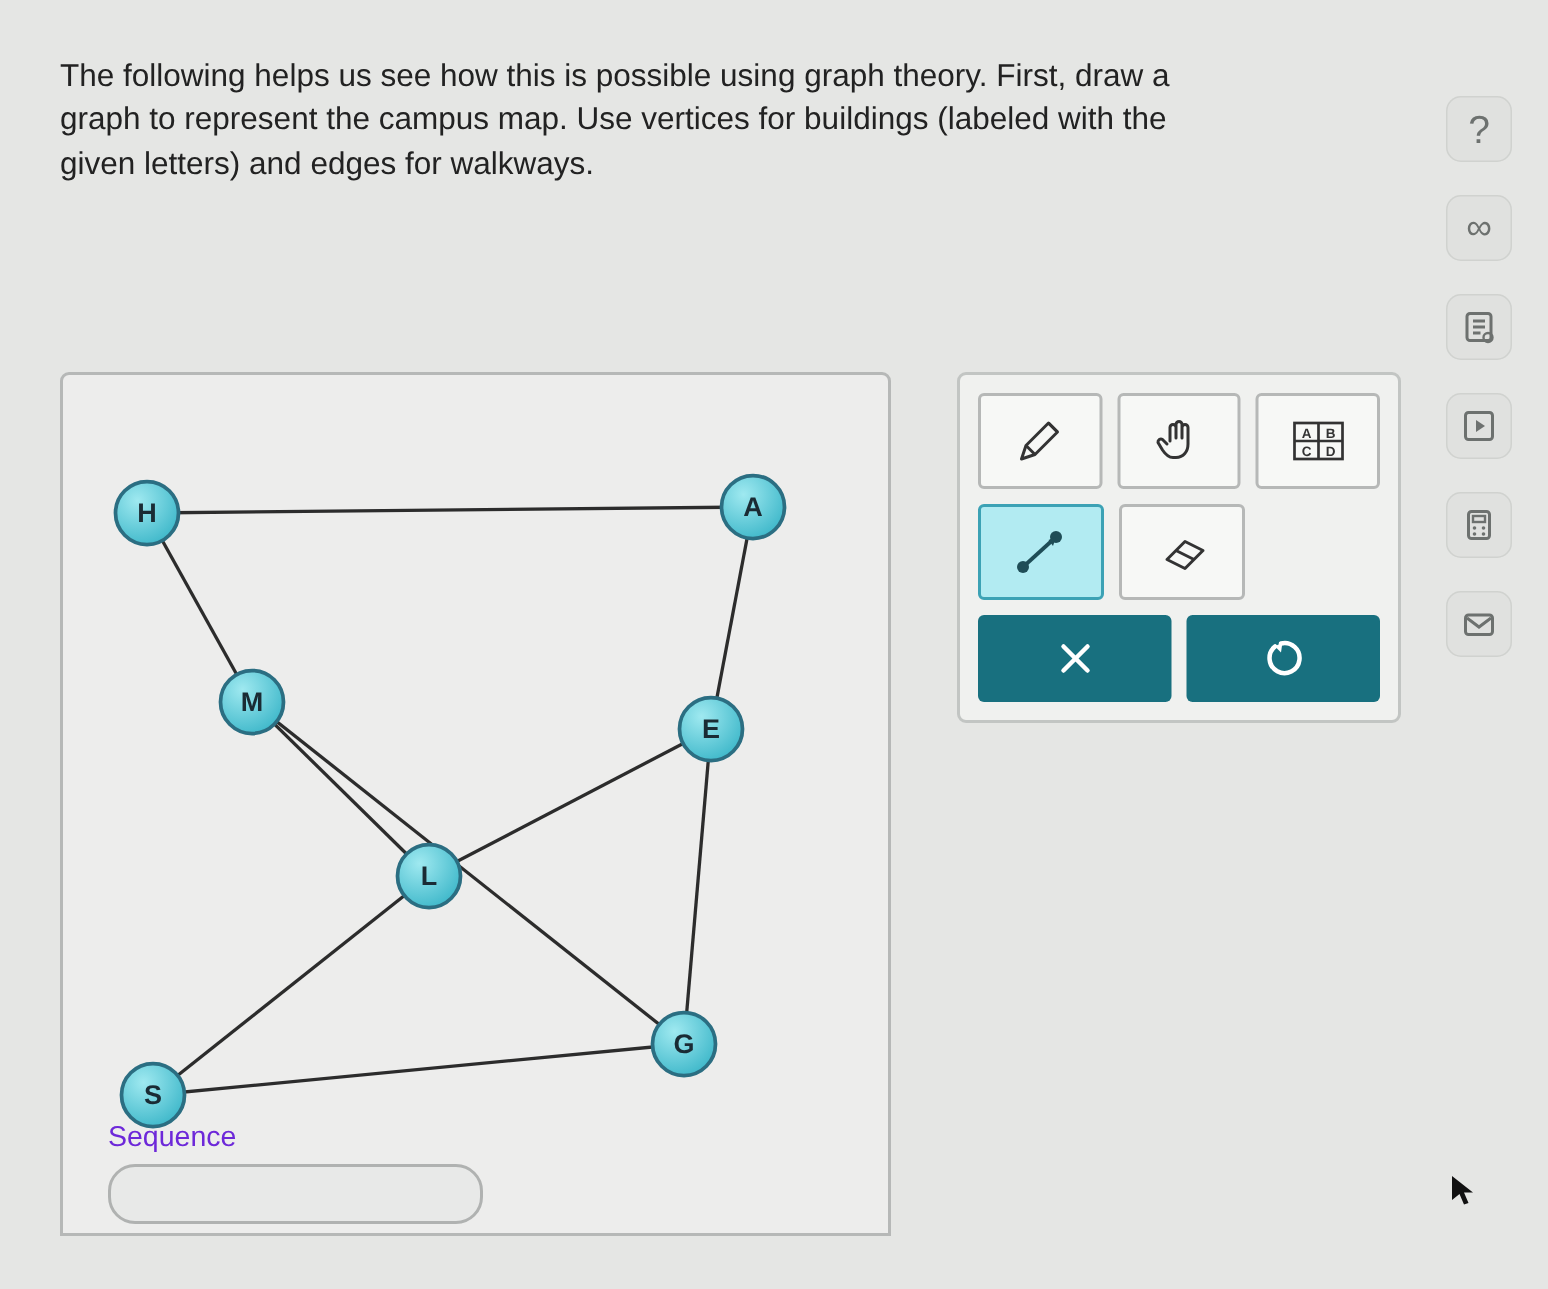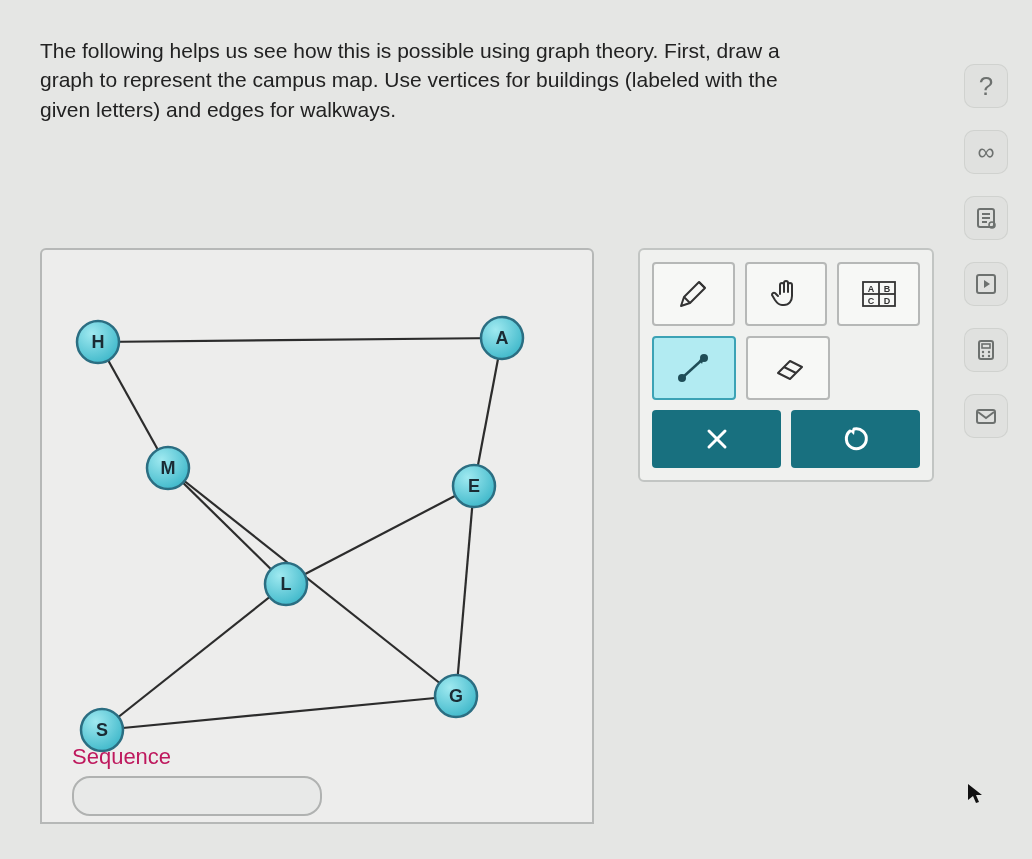--- a/index.html
+++ b/index.html
@@ -59,22 +59,22 @@
   .edge {
     stroke: #2c2c2c;
     stroke-width: 2.2;
     fill: none;
   }
 
   .seq-label {
     position: absolute;
     left: 30px;
     bottom: 52px;
-    font-size: 22px;
-    color: #be185d;
+    font-size: 19px;
+    color: #6d28d9;
   }
   .seq-input {
     position: absolute;
     left: 30px;
     bottom: 6px;
     width: 250px;
     height: 40px;
     border: 2px solid #b0b2b1;
     border-radius: 18px;
     background: #e8e9e8;

